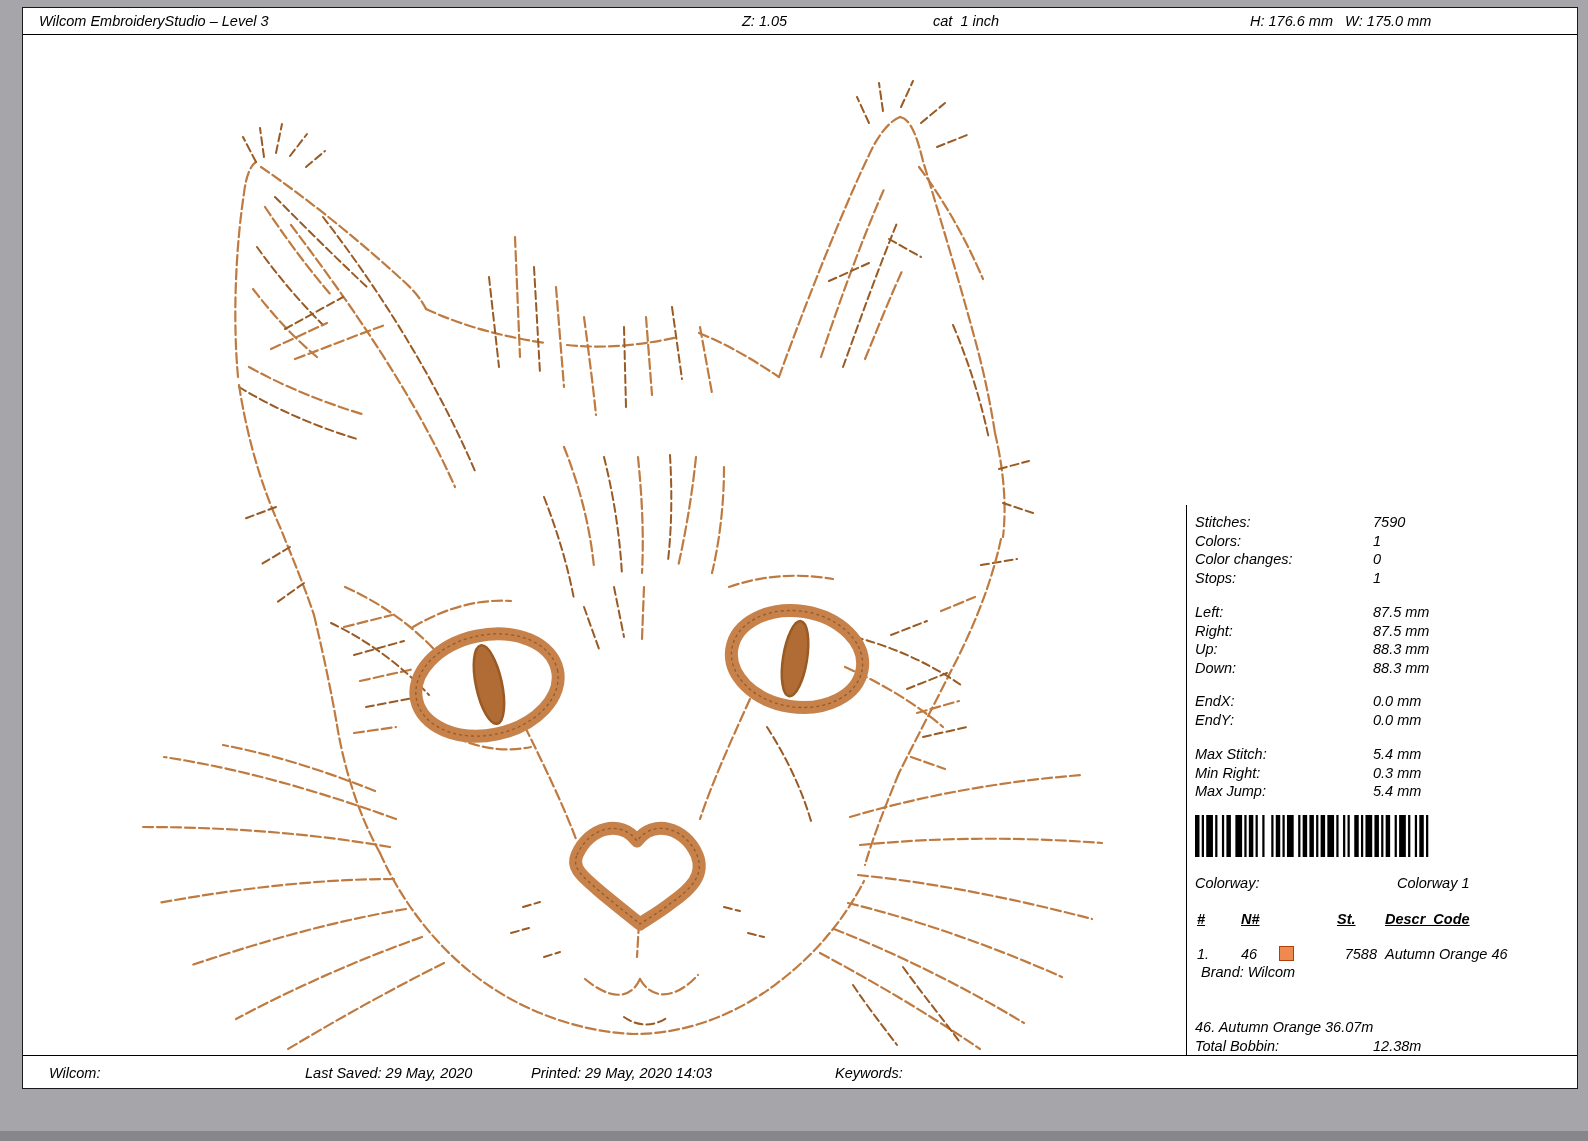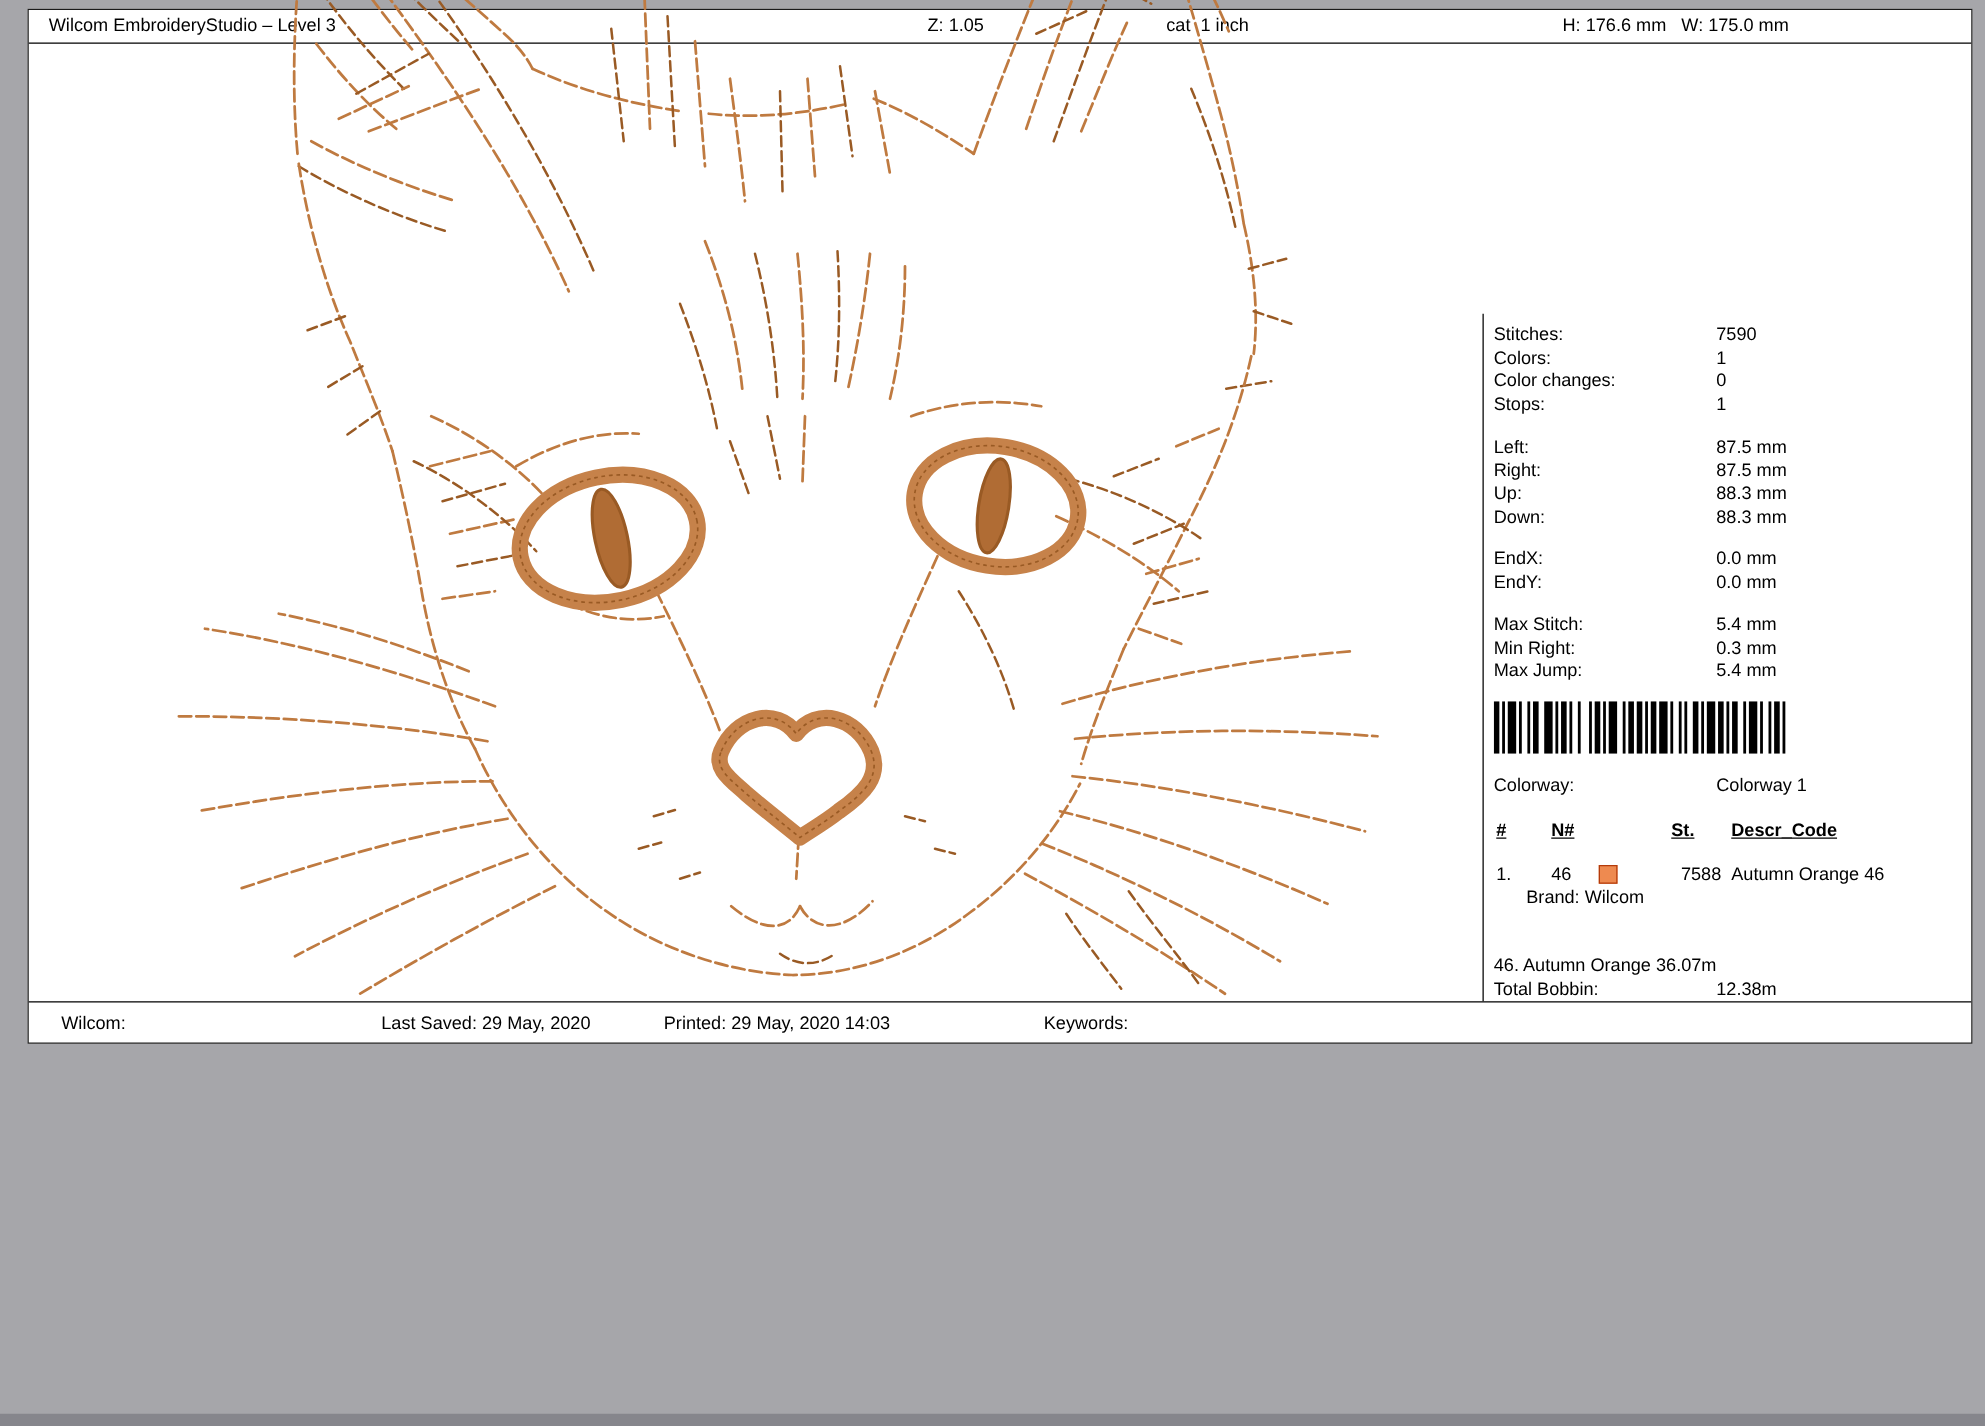--- a/index.html
+++ b/index.html
@@ -11,23 +11,23 @@
   *{margin:0;padding:0;box-sizing:border-box;}
   html,body{width:1588px;height:1141px;overflow:hidden;}
   body{
     background:#a6a6aa;
     font-family:"Liberation Sans", sans-serif;
     color:#000;
     position:relative;
   }
   .bottom-edge{position:absolute;left:0;right:0;bottom:0;height:10px;background:#86868c;}
   .page{
-    position:absolute;left:22px;top:7px;width:1556px;height:828px;
+    position:absolute;left:22px;top:7px;width:1556px;height:1082px;
     background:#fff;border:1px solid #1a1a1a;
-    display:flex;flex-direction:column;
+    display:flex;flex-direction:column;font-style:italic;
   }
   
   .hdr{
     position:relative;height:27px;border-bottom:1px solid #000;flex:0 0 27px;
     font-size:14.5px;
   }
   .hdr span{position:absolute;top:5px;white-space:pre;}
   .h-title{left:16px;}
   .h-zoom{left:719px;}
   .h-name{left:910px;}
@@ -44,35 +44,35 @@
   .pupil{fill:var(--pupil);stroke:var(--thread-dark);stroke-width:2.5;}
   
   .stats{flex:0 0 391px;border-left:1px solid #000;padding:8px 10px 0 8px;font-size:14.5px;line-height:18.5px;position:relative;}
   .srow{display:flex;}
   .srow .lab{width:178px;flex:0 0 178px;}
   .grp{margin-bottom:16px;}
   .g3{margin-bottom:15px;}
   .g5{margin-bottom:0;}
   .barcode{margin-top:14px;width:240px;height:42px;}
   .barcode svg{width:240px;height:42px;display:block;}
-  .colorway{margin-top:17px;display:flex;}
+  .colorway{margin-top:17px;display:flex;gap:24px;}
   .colorway .lab{width:178px;flex:0 0 178px;}
   .ttable{margin-top:18px;position:relative;height:90px;font-size:14.5px;}
   .ttable .th{font-weight:bold;text-decoration:underline;position:absolute;top:0;}
   .th-num{left:2px;}
   .th-n{left:46px;}
   .th-st{left:142px;}
   .th-descr{left:190px;}
   .ttable .cell{position:absolute;top:35px;}
   .c-num{left:2px;}
   .c-n{left:46px;}
   .c-sw{left:84px;width:15px;height:15px;border:1.5px solid #b43b0a;top:36px;position:absolute;}
   .c-st{left:130px;width:52px;text-align:right;}
   .c-descr{left:190px;}
-  .c-brand{position:absolute;top:53px;left:26px;}
+  .c-brand{position:absolute;top:53px;left:6px;}
   .usage{margin-top:18px;}
   .bobbin{display:flex;}
   .bobbin .lab{width:178px;flex:0 0 178px;}
   
   .ftr{flex:0 0 33px;border-top:1px solid #000;position:relative;font-size:14.5px;}
   .ftr span{position:absolute;top:9px;white-space:pre;}
   .f-author{left:26px;}
   .f-saved{left:282px;}
   .f-printed{left:508px;}
   .f-keywords{left:812px;text-align:right;}

